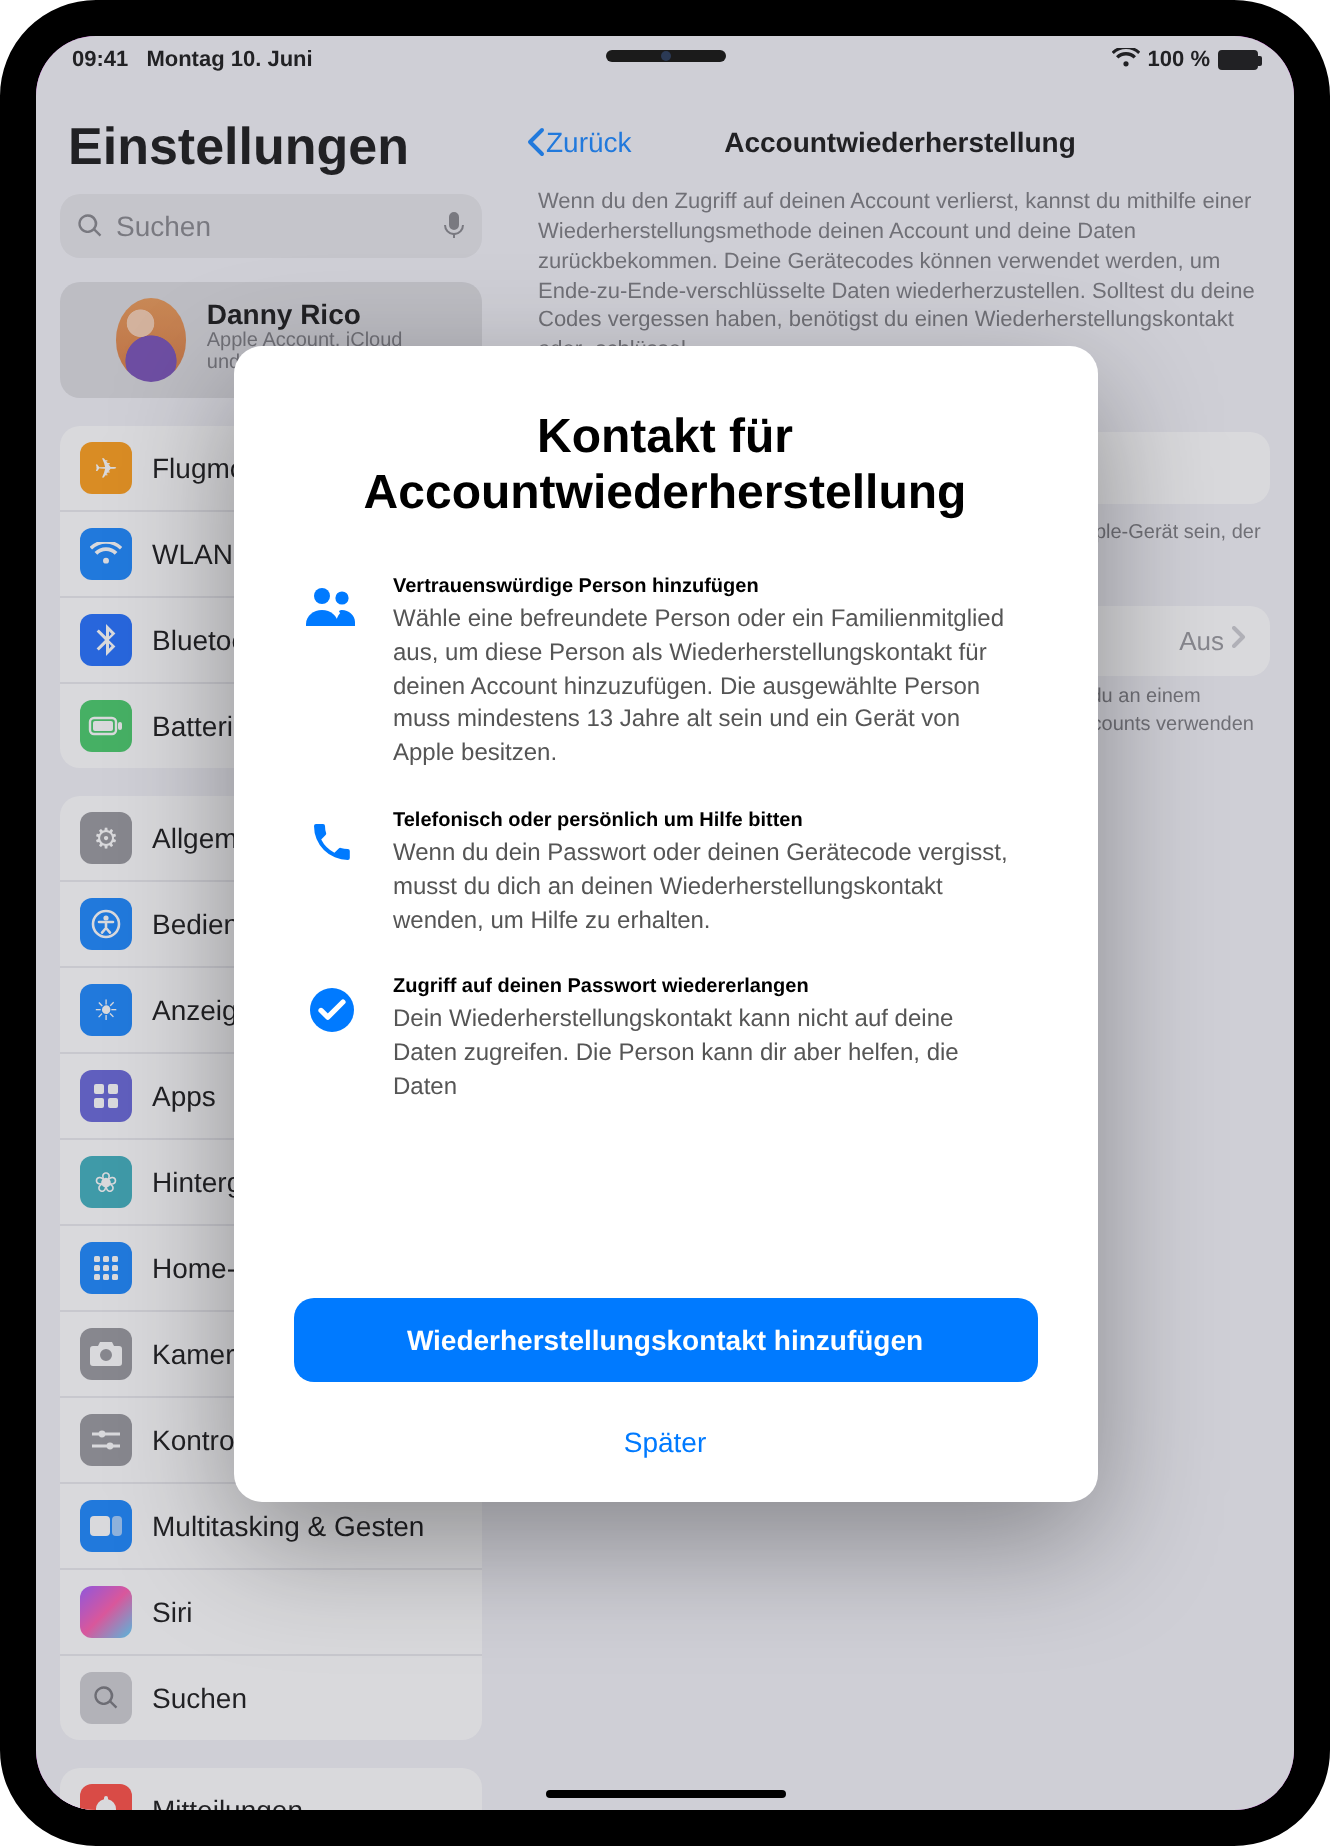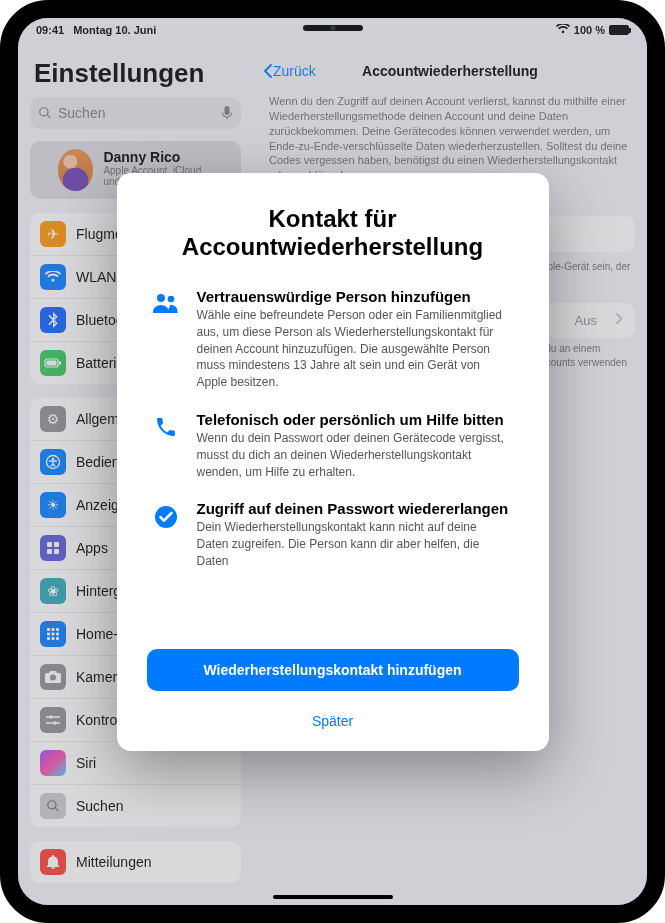--- a/index.html
+++ b/index.html
@@ -168,21 +168,21 @@
   .detail-row {
     margin: 0 12px;
     background:#fff;
     border-radius:10px;
     padding: 10px 12px;
     font-size:13px;
     display:flex;
     justify-content:space-between;
     color:#000;
   }
-  .detail-row .right { color:#8e8e93; display:flex; gap:19px;}
+  .detail-row .right { color:#8e8e93; display:flex; gap:4px;}
   .hint-small{ font-size:10px; color:#6e6e73; padding:4px 16px 10px; line-height:1.35;}
 
   
   .dim {
     position:absolute; inset:0;
     background: rgba(120,120,128,0.28);
     z-index: 10;
   }
 
   
@@ -212,21 +212,21 @@
     display:flex;
     gap: 16px;
     margin-bottom: 20px;
   }
   .bicon {
     width: 30px; flex:0 0 30px;
     display:flex; align-items:flex-start; justify-content:center;
     color:#007aff;
     padding-top: 4px;
   }
-  .btexts .bt-title { font-size: 15px; font-weight:600; margin-bottom:2px;}
+  .btexts .bt-title { font-size: 10px; font-weight:600; margin-bottom:2px;}
   .btexts .bt-body { font-size: 12px; color:#555; line-height:1.4; padding-right:10px;}
   .cta {
     background:#007aff;
     color:#fff;
     border:none;
     width:100%;
     height: 42px;
     border-radius: 10px;
     font-size: 14px;
     font-weight:600;
@@ -386,20 +386,29 @@
               <svg width="14" height="14" viewBox="0 0 14 14">
                 <circle fill="#fff" cx="5" cy="4" r="1.7"></circle>
                 <path stroke="#fff" stroke-width="1.5" d="M0 4h14"></path>
                 <circle fill="#fff" cx="9" cy="10" r="1.7"></circle>
                 <path stroke="#fff" stroke-width="1.5" d="M0 10h14"></path>
               </svg>
             </div>
             <span>Kontrollzentrum</span>
           </div>
         <div class="row">
+            <div class="ricon blue">
+              <svg width="16" height="12" viewBox="0 0 16 12">
+                <rect fill="#fff" x="0" y="1" width="10" height="10" rx="2"></rect>
+                <rect fill="#fff" opacity=".6" x="11" y="1" width="5" height="10" rx="2"></rect>
+              </svg>
+            </div>
+            <span>Multitasking &amp; Gesten</span>
+          </div>
+        <div class="row">
             <div class="ricon sirig"></div>
             <span>Siri</span>
           </div>
         <div class="row">
             <div class="ricon lgray">
               <svg width="14" height="14" viewBox="0 0 24 24">
                 <path fill="#6a6a70" d="M10 2a8 8 0 105.3 14l5 5 1.4-1.4-5-5A8 8 0 0010 2zm0 2a6 6 0 110 12 6 6 0 010-12z"></path>
               </svg>
             </div>
             <span>Suchen</span>

